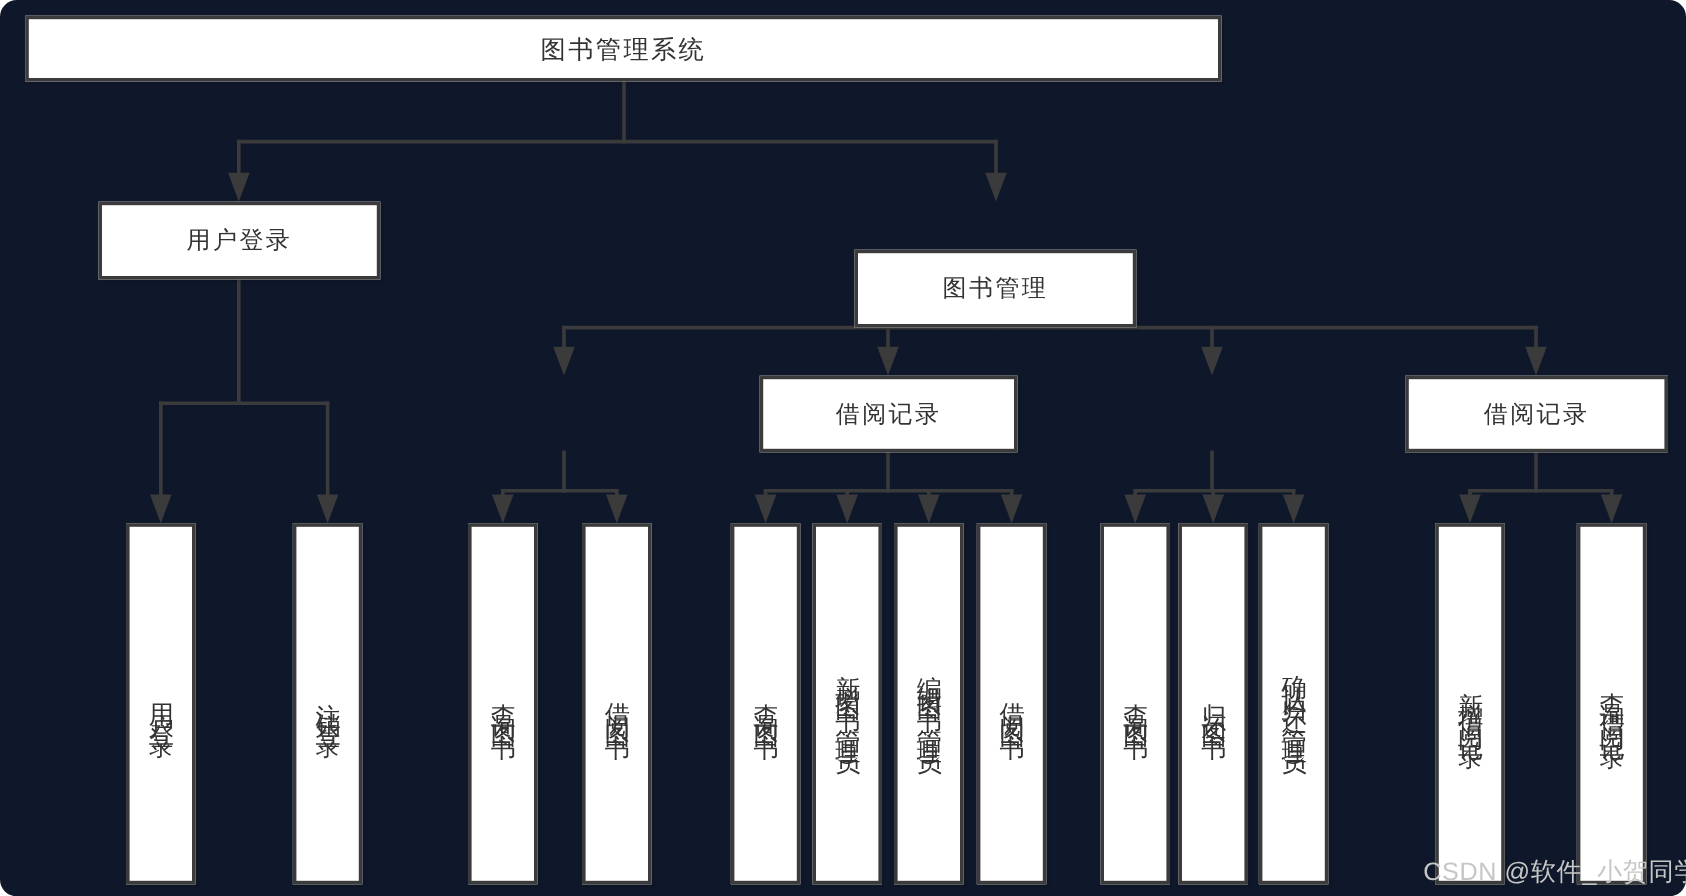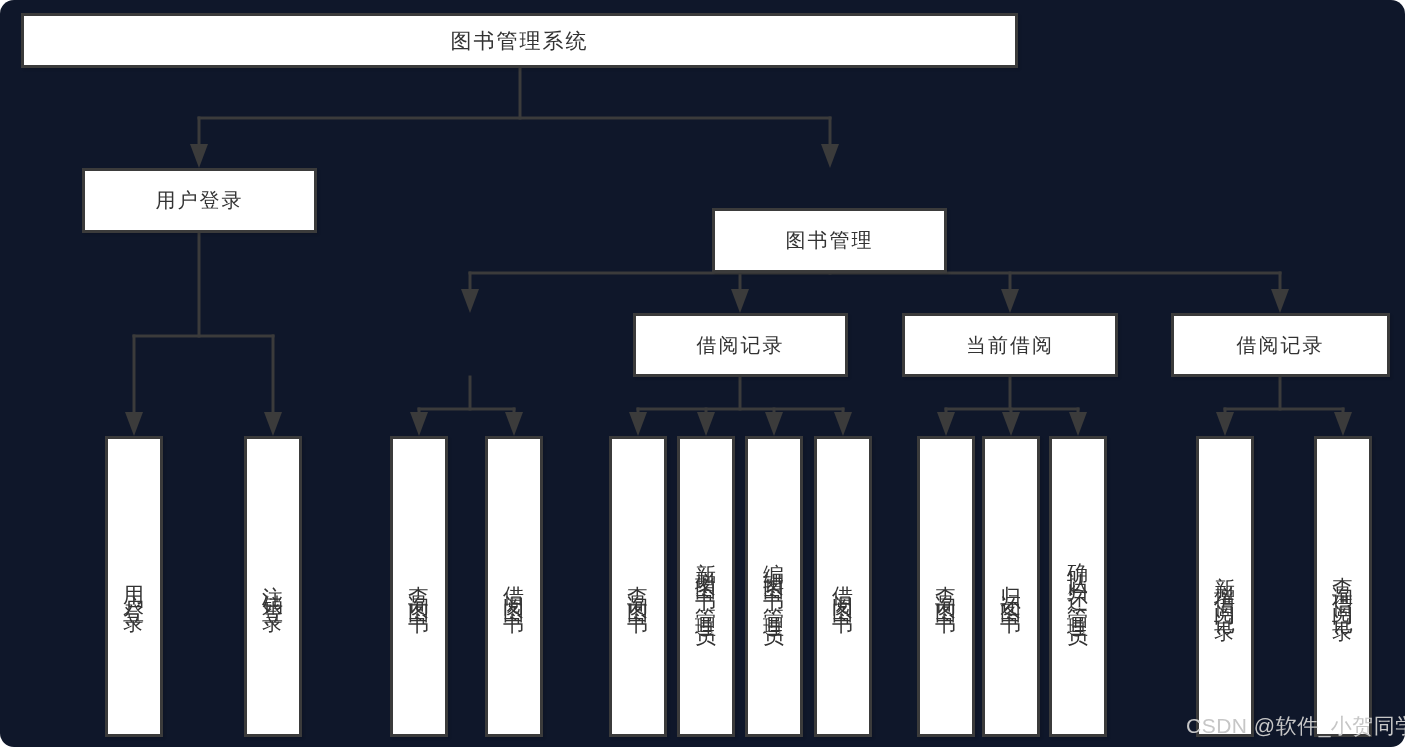--- a/index.html
+++ b/index.html
@@ -124,21 +124,20 @@
       <line x1="1343" y1="409" x2="1343" y2="420"></line>
       <polygon points="1334,412 1352,412 1343,436"></polygon>
     </svg>
 
   <div class="hbox title" style="left:21px; top:13px; width:997px; height:55px;">图书管理系统</div>
 
   <div class="hbox" style="left:82px; top:168px; width:235px; height:65px;">用户登录</div>
   <div class="hbox" style="left:712px; top:168px; width:235px; height:65px;margin-top:40px;">图书管理</div>
 
   <div class="hbox" style="left:633px; top:313px; width:215px; height:64px;">借阅记录</div>
-  <div class="hbox" style="left:902px; top:313px; width:216px; height:64px;">当前借阅</div>
   <div class="hbox" style="left:1171px; top:313px; width:219px; height:64px;">借阅记录</div>
 
   <div class="vbox" style="left:105px;">
     <span>用户登录</span>
   </div>
   <div class="vbox" style="left:244px;">
     <span>注销登录</span>
   </div>
 
   <div class="vbox" style="left:390px;">

